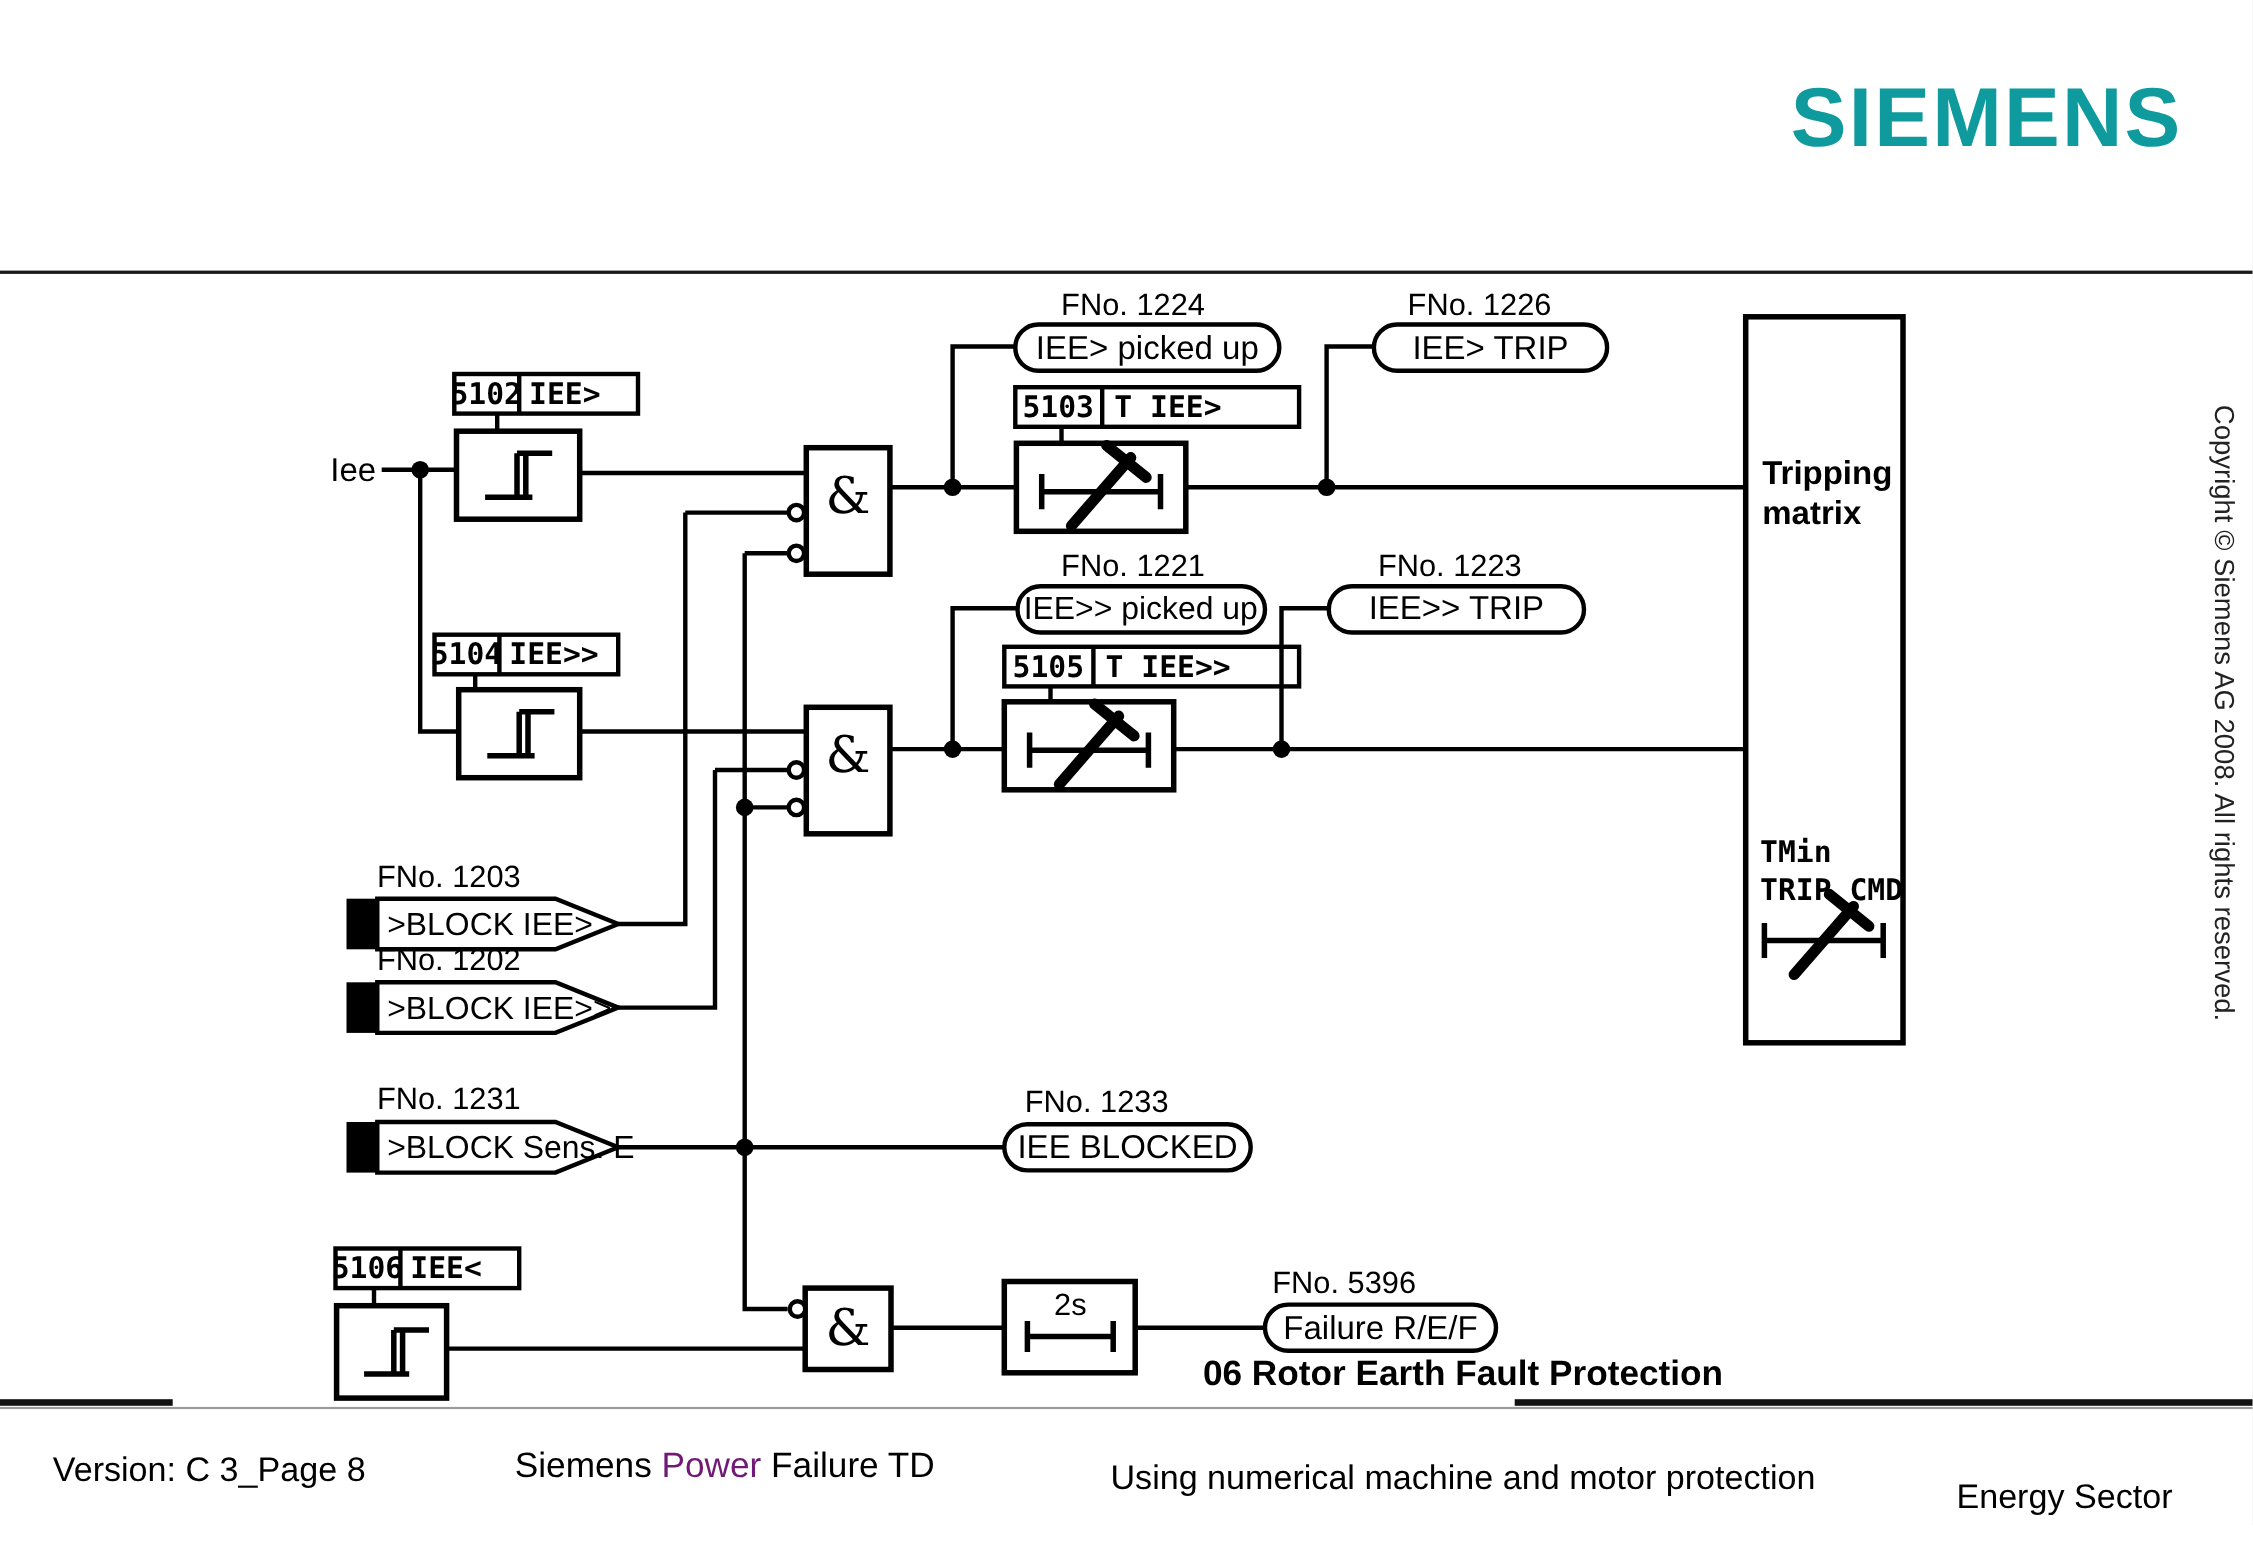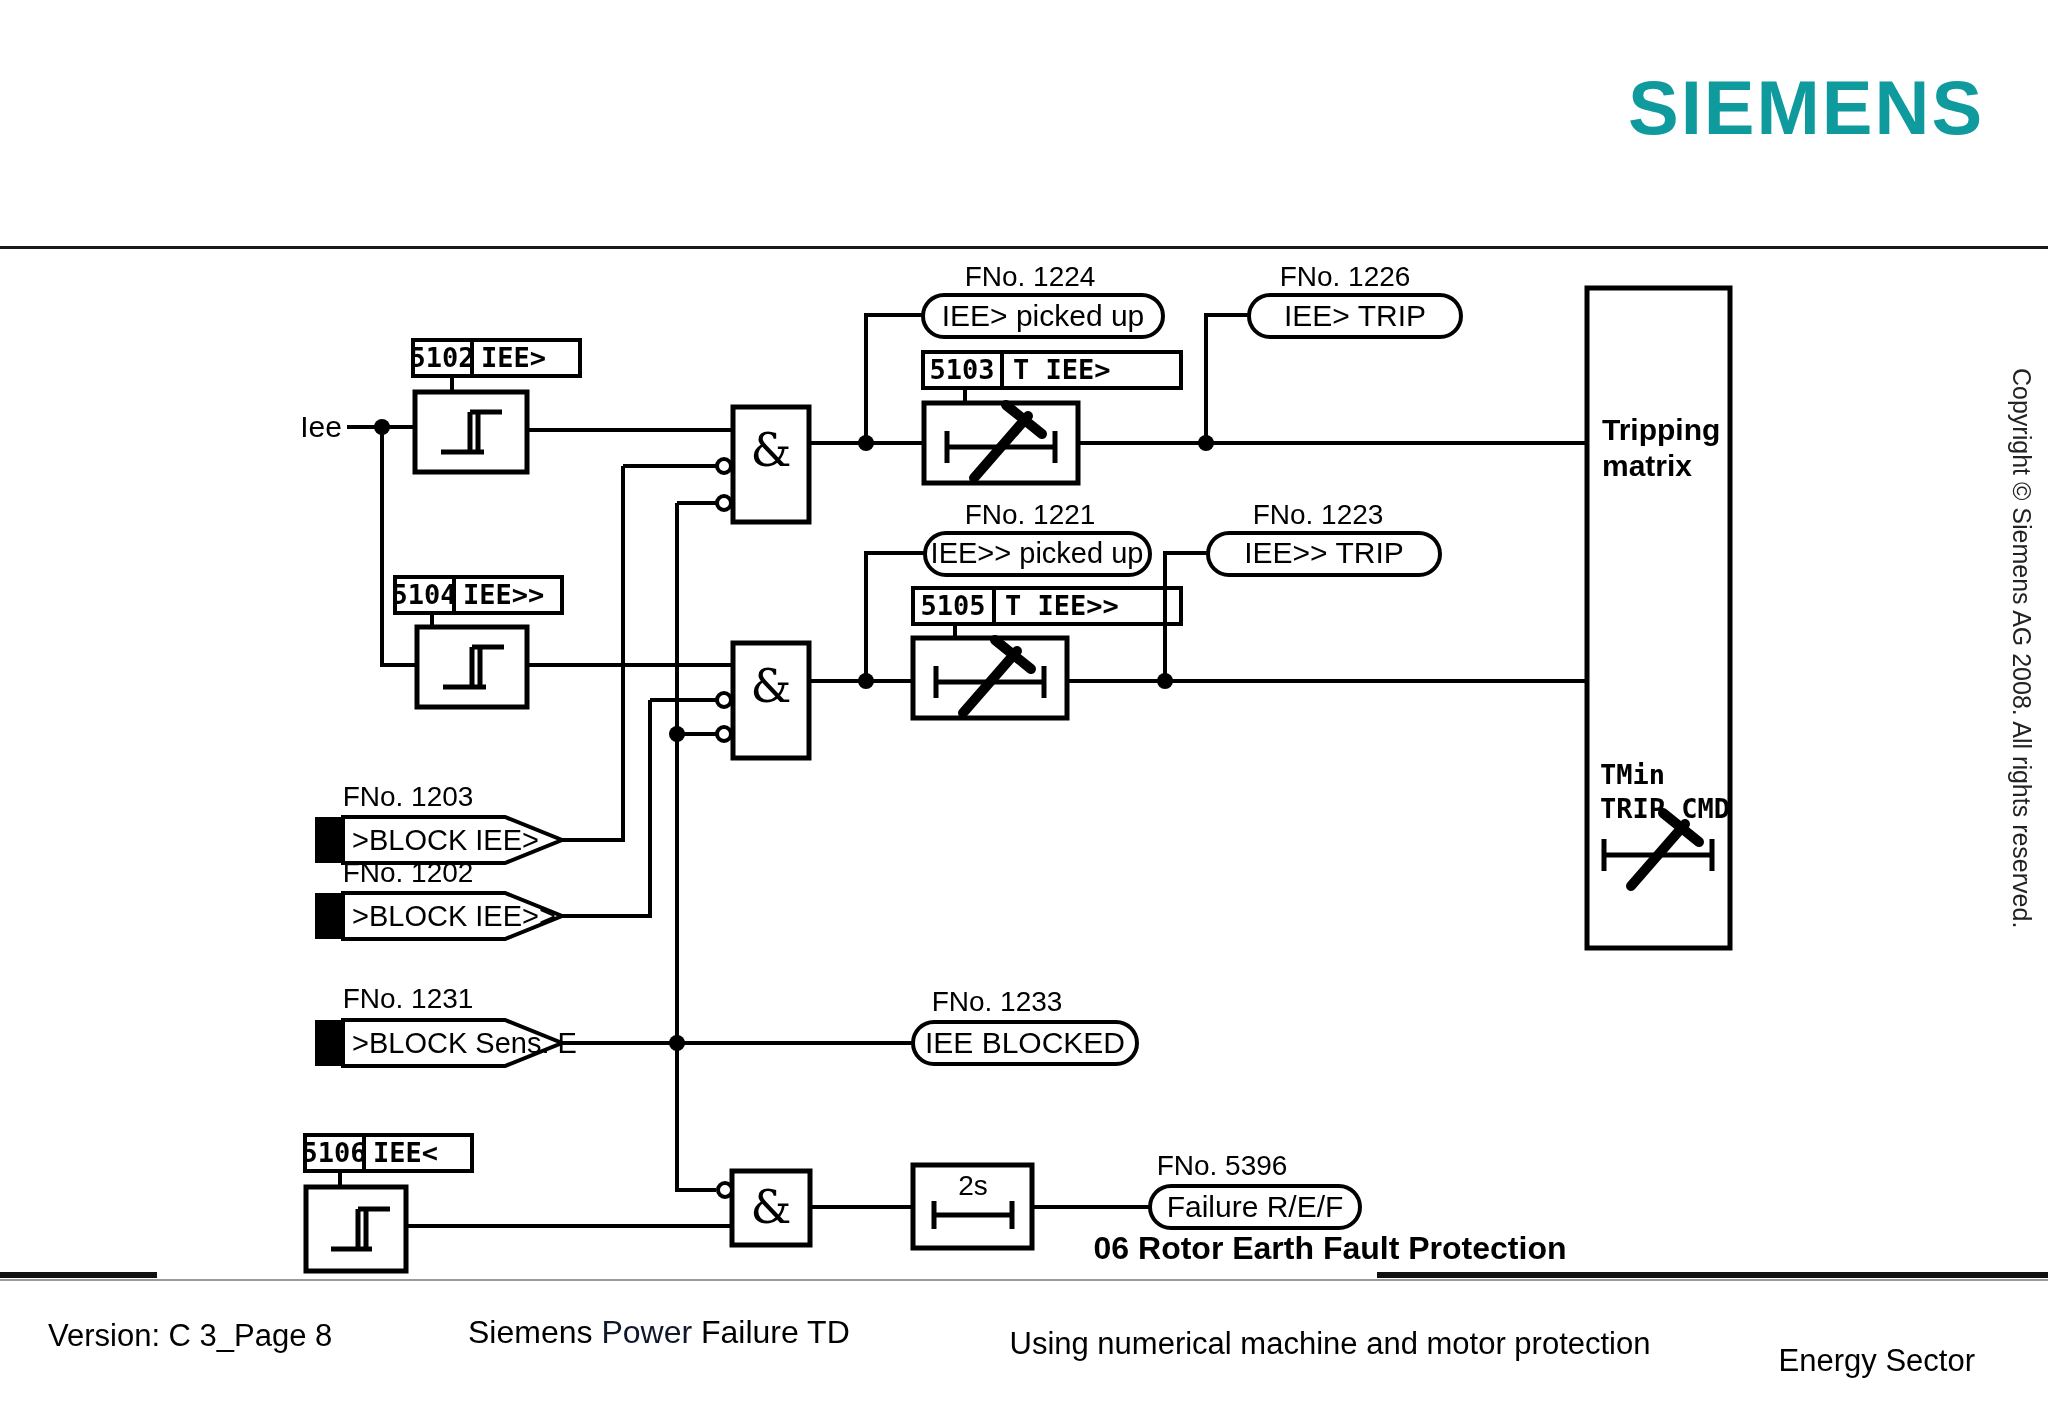--- a/index.html
+++ b/index.html
@@ -186,18 +186,18 @@
     <path class="slash" d="M1631,886 L1685,824 M1663,813 L1699,842"></path>
   </svg>
 
   <div class="copyright">Copyright © Siemens AG 2008. All rights reserved.</div>
 
   <div class="footer-rule-thin"></div>
   <div class="footer-bar bar-left"></div>
   <div class="footer-bar bar-right"></div>
 
   <div class="f-version">Version: C 3_Page 8</div>
-  <div class="f-academy"><span>Siemens </span><span id="academy-highlight" style="color: #0f172a;">Power</span><span> Failure TD</span></div>
+  <div class="f-academy"><span>Siemens </span><span id="academy-highlight" style="color: #701a75;">Power</span><span> Failure TD</span></div>
   <div class="f-course">06 Rotor Earth Fault Protection</div>
   <div class="f-subtitle">Using numerical machine and motor protection</div>
   <div class="f-sector">Energy Sector</div>
 
 </div>
 
 </body></html>

